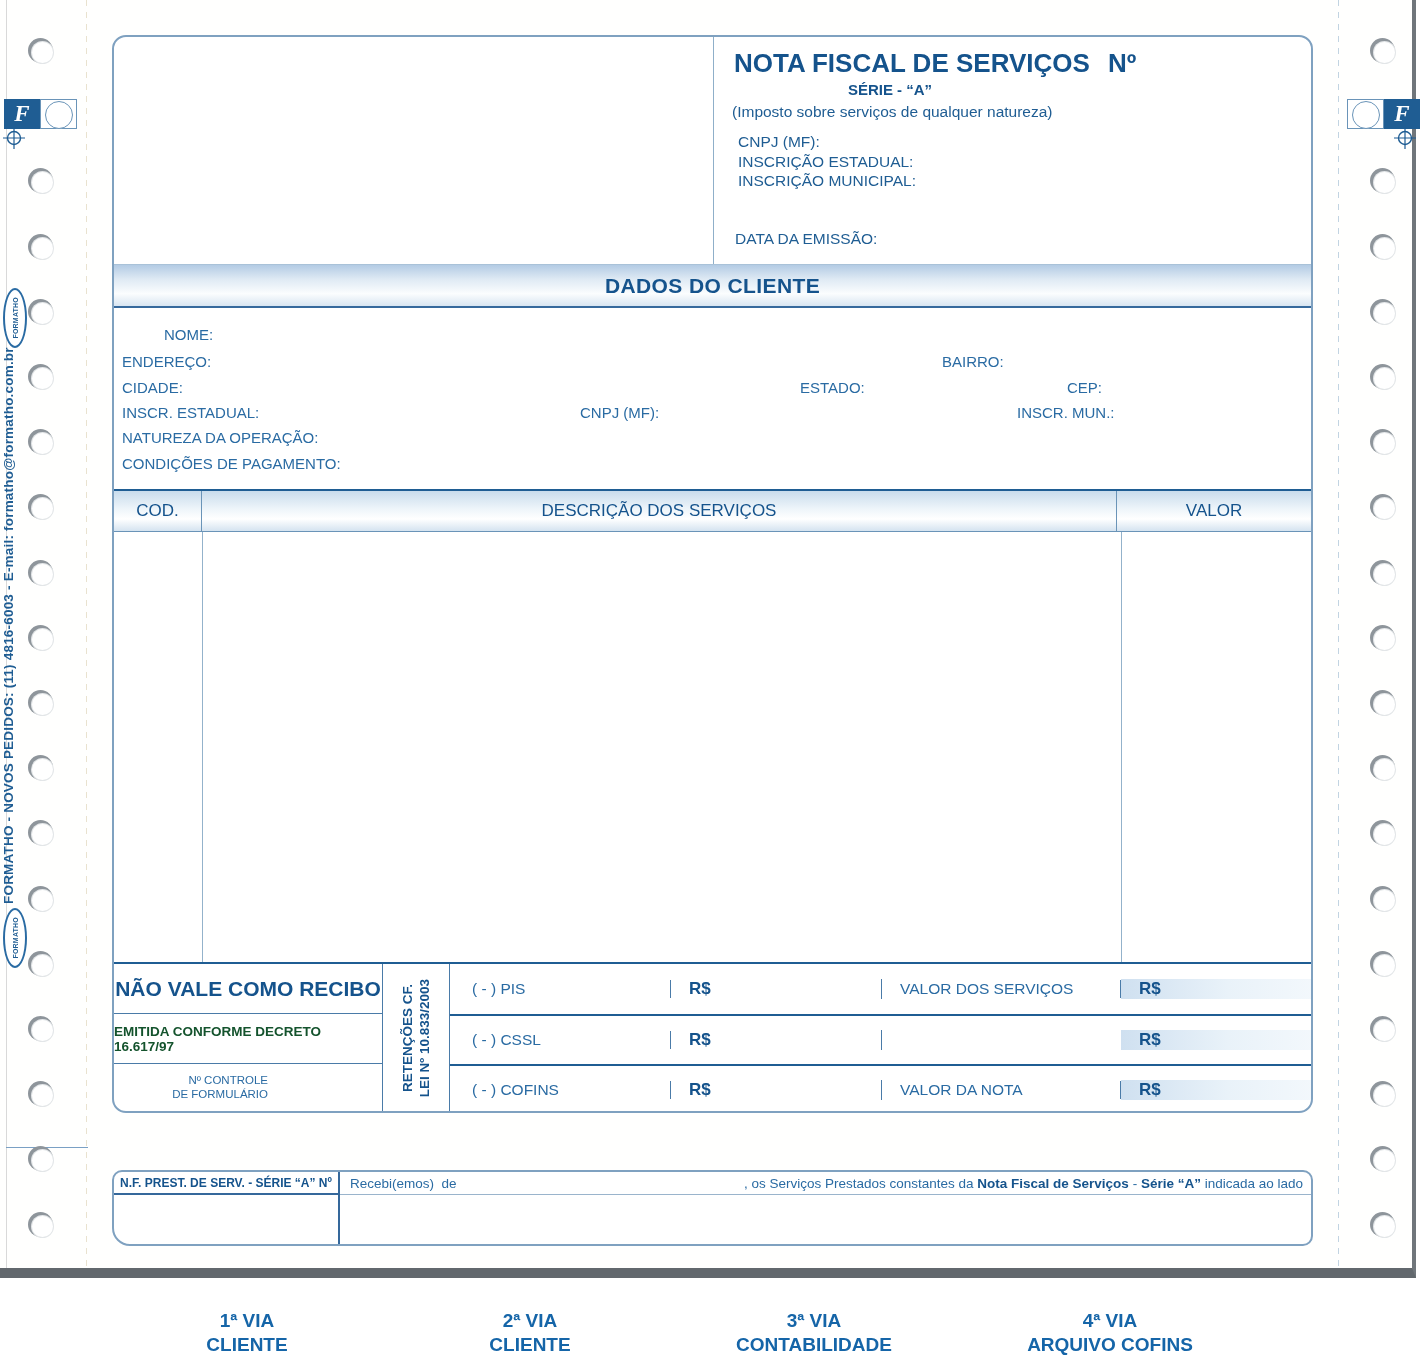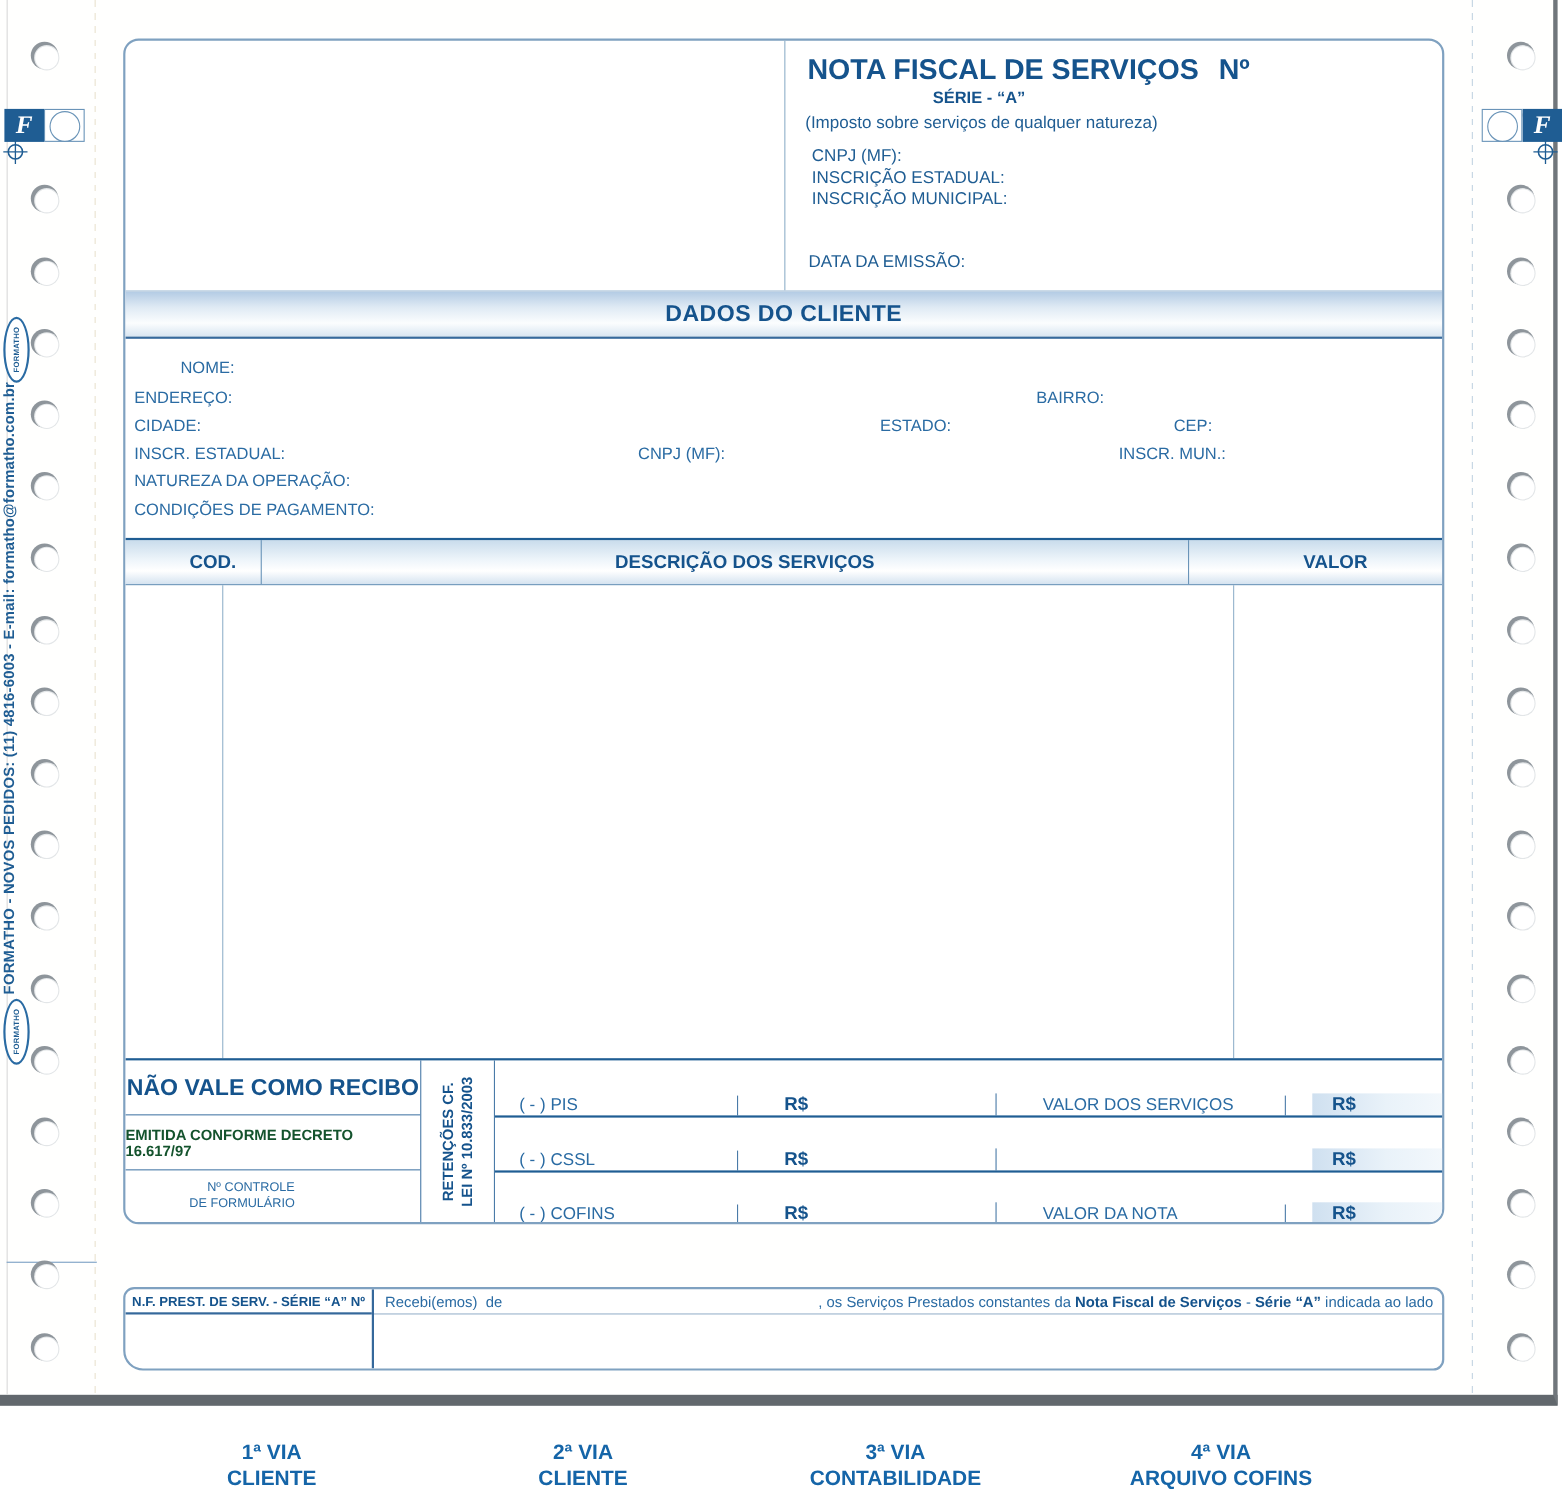--- a/index.html
+++ b/index.html
@@ -59,41 +59,41 @@
             background:linear-gradient(180deg,#b3cbe4 0%,#dfeaf4 35%,#fbfdfe 70%,#d8e5f1 100%);
             border-top:1px solid #a9c2d8; border-bottom:2px solid #36699c;
             display:flex; align-items:center; justify-content:center;
             font-size:21px; font-weight:bold; color:#15538c; letter-spacing:0.4px; }
 
   .fl { position:absolute; font-size:15px; color:#2a6ba3; white-space:nowrap; }
 
   .table-head { position:absolute; left:0; top:452px; width:100%; height:43px; display:flex;
                 border-top:2px solid #1f5d93; border-bottom:1px solid #6a94b8;
                 background:linear-gradient(180deg,#c9dcec 0%,#eef5fa 45%,#ffffff 70%,#d5e3f0 100%); }
-  .table-head > div { display:flex; align-items:center; justify-content:center; font-size:17px; font-weight:bold;
-                      color:#15538c;margin-left:36px; }
+  .table-head > div { display:flex; align-items:center; justify-content:center; font-size:17px; font-weight:normal;
+                      color:#15538c; }
   .th-cod { width:88px; border-right:1px solid #6a94b8; }
   .th-desc { flex:1; border-right:1px solid #6a94b8; }
   .th-valor { width:194px; }
   .vline { position:absolute; top:495px; height:430px; width:1px; background:#93b2cb; }
 
   
   .totals { position:absolute; left:0; top:925px; width:100%; height:149px; border-top:2px solid #1f5d93; }
   .t-left { position:absolute; left:0; top:0; width:268px; height:100%; }
   .t-left-row { display:flex; align-items:center; justify-content:center; }
   .t-lr1 { height:50px; border-bottom:1px solid #4a7ba8; font-size:21px; font-weight:bold; color:#15538c; }
   .t-lr2 { height:50px; border-bottom:1px solid #4a7ba8; font-size:13.5px; font-weight:bold; color:#14532d; }
   .t-lr3 { height:47px; justify-content:flex-start; }
   .t-controle { margin-left:14px; width:140px; text-align:right; font-size:11.5px; color:#2a6ba3; line-height:13.5px; }
   .t-ret { position:absolute; left:268px; top:0; width:68px; height:100%;
            border-left:1px solid #4a7ba8; border-right:1px solid #4a7ba8;
            display:flex; align-items:center; justify-content:center; }
   .t-ret-inner { transform:rotate(-90deg); font-size:13.5px; font-weight:bold; color:#15538c; text-align:center;
                  line-height:17px; white-space:nowrap; }
-  .t-row { position:absolute; left:336px; width:865px; height:50px; display:flex; align-items:flex-end;gap:24px; }
+  .t-row { position:absolute; left:336px; width:865px; height:50px; display:flex; align-items:center; }
   .t-row2, .t-row3 { border-top:2px solid #1f5d93; }
   .t-row1 { top:0; } .t-row2 { top:50px; } .t-row3 { top:100px; height:49px; }
   .t-cell { display:flex; align-items:center; }
   .tc-label { width:221px; border-right:1px solid #4a7ba8; font-size:15.5px; color:#2a6ba3; padding-left:22px; }
   .tc-rs    { width:211px; border-right:1px solid #4a7ba8; font-size:17px; font-weight:bold; color:#15538c; padding-left:18px; }
   .tc-mid   { width:239px; border-right:1px solid #4a7ba8; font-size:15.5px; color:#2a6ba3; padding-left:18px; }
   .tc-rsr   { flex:1; font-size:17px; font-weight:bold; color:#15538c; padding-left:18px;
               background:linear-gradient(90deg,#cfe0f0 0%,#e9f2f9 55%,#f3f8fc 100%); }
 
   

